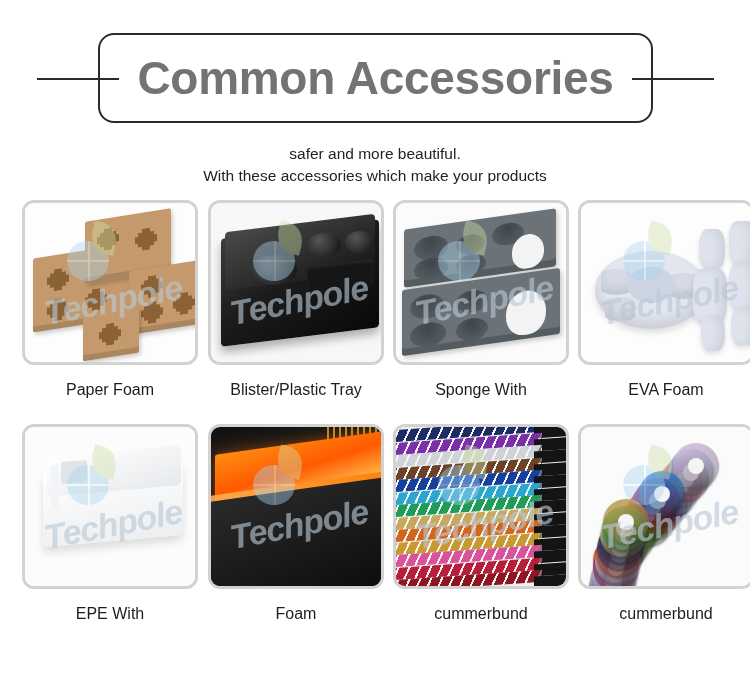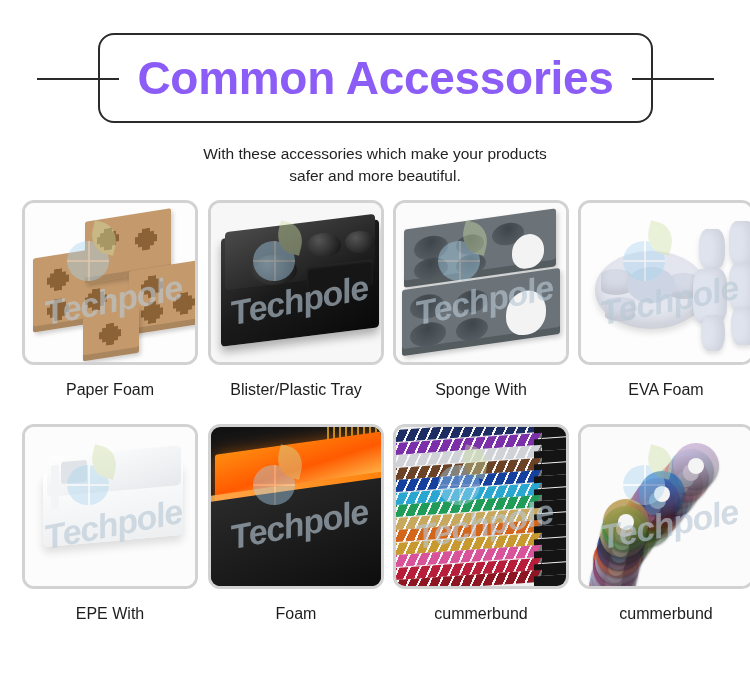--- a/index.html
+++ b/index.html
@@ -17,21 +17,21 @@
   .rule-right{left:632px;width:82px;}
   .title-box{
     position:absolute;left:98px;top:33px;width:555px;height:90px;
     border:2px solid #2b2b2b;border-radius:16px;background:transparent;
     box-sizing:border-box;
   }
   .title{
     position:absolute;left:98px;top:33px;width:555px;height:90px;
     display:flex;align-items:center;justify-content:center;
     font-size:46px;font-weight:700;letter-spacing:-0.3px;
-    color:#8b5cf6;white-space:nowrap;
+    color:#737373;white-space:nowrap;
   }
   .subtitle{
     position:absolute;left:0;top:143px;width:750px;
     text-align:center;font-size:15.5px;line-height:22px;color:#232323;
   }
   .subtitle span{display:block;}
 
   
   .grid{position:absolute;left:0;top:200px;width:750px;}
   .row{position:relative;height:224px;}
@@ -181,22 +181,22 @@
 <div class="page">
 
   <div class="header">
     <div class="rule rule-left"></div>
     <div class="rule rule-right"></div>
     <div class="title-box"></div>
     <div class="title">Common Accessories</div>
   </div>
 
   <div class="subtitle">
+    <span>safer and more beautiful.</span>
     <span>With these accessories which make your products</span>
-    <span>safer and more beautiful.</span>
   </div>
 
   <div class="grid">
 
     <div class="row">
 
       <div class="cell c0">
         <div class="card">
           <div class="photo">
             <div class="pt">

